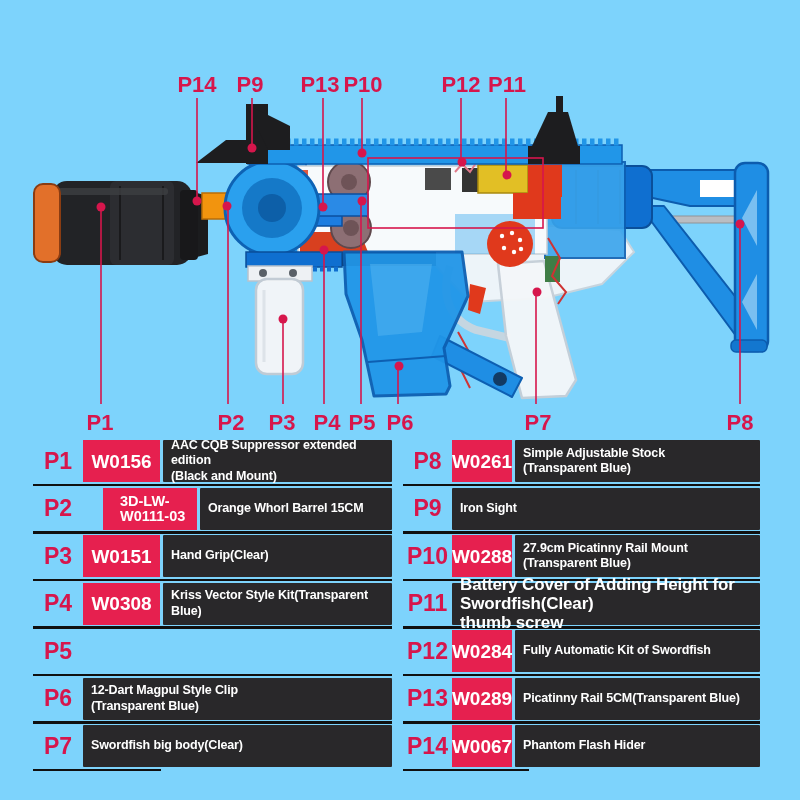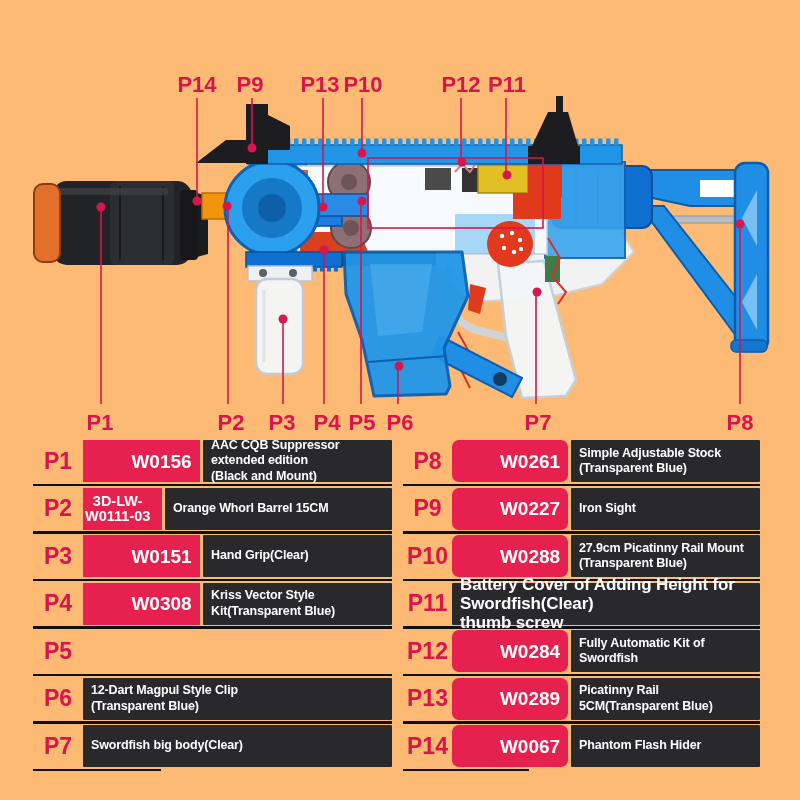--- a/index.html
+++ b/index.html
@@ -1,39 +1,39 @@
 <!DOCTYPE html>
 <html><head>
 <meta charset="utf-8">
 <style>
   html,body{margin:0;padding:0;background:#fff;width:800px;height:800px;overflow:hidden;
     font-family:"Liberation Sans", sans-serif;}
-  #stage{position:relative;width:800px;height:800px;background:#fdba74;}
+  #stage{position:relative;width:800px;height:800px;background:#7dd3fc;}
   svg{position:absolute;top:0;left:0;}
   svg text{font-family:"Liberation Sans", sans-serif;font-weight:bold;}
   .plabel{fill:#d6164c;font-size:22px;}
   
   .tcol{position:absolute;top:440px;}
   #col-left{left:33px;width:359px;}
   #col-right{left:403px;width:357px;}
   .trow{display:flex;height:42px;margin-bottom:1.5px;}
   .rule{height:2.5px;background:#101010;margin-bottom:1.5px;}
   .rule.short-l{width:128px;}
   .rule.short-r{width:126px;}
   .pcell{width:50px;display:flex;align-items:center;justify-content:center;
     color:#d6164c;font-size:23px;font-weight:bold;flex:none;}
   #col-right .pcell{width:49px;}
   .sku{width:77px;flex:none;background:#e6204f;color:#fff;font-size:19px;font-weight:bold;
     display:flex;align-items:center;justify-content:center;margin-right:3px;
-    text-align:right;white-space:pre-line;line-height:1.0;padding-left:40px;}
-  #col-right .sku{width:76px;border-radius:7px;}
+    text-align:right;white-space:pre-line;line-height:1.0;}
+  #col-right .sku{width:60px;}
   .desc{flex:1;background:#29282a;color:#fff;font-size:12.5px;font-weight:bold;
     letter-spacing:-0.15px;display:flex;flex-direction:column;justify-content:center;
     padding-left:8px;line-height:1.22;white-space:pre-line;border-radius:1px;}
-  .sku-small{font-size:14.5px;justify-content:flex-start;padding-left:2px;text-align:center;}
+  .sku-small{font-size:14.5px;justify-content:flex-start;padding-left:17px;text-align:left;margin-left:20px;}
   .sku-two{font-size:17px;}
   .desc-small{font-size:17px;line-height:1.12;}
 </style>
 </head>
 <body>
 
 <div id="stage">
 
 <svg width="800" height="438" viewBox="0 0 800 438">
 
@@ -247,21 +247,20 @@
   <div class="tcol" id="col-right">
     <div class="trow">
       <div class="pcell">P8</div>
       <div class="sku">W0261</div>
       <div class="desc">Simple Adjustable Stock
 (Transparent Blue)</div>
     </div>
       <div class="rule"></div>
     <div class="trow">
       <div class="pcell">P9</div>
-      <div class="sku">W0227</div>
       <div class="desc">Iron Sight</div>
     </div>
       <div class="rule"></div>
     <div class="trow">
       <div class="pcell">P10</div>
       <div class="sku">W0288</div>
       <div class="desc">27.9cm Picatinny Rail Mount
 (Transparent Blue)</div>
     </div>
       <div class="rule"></div>

